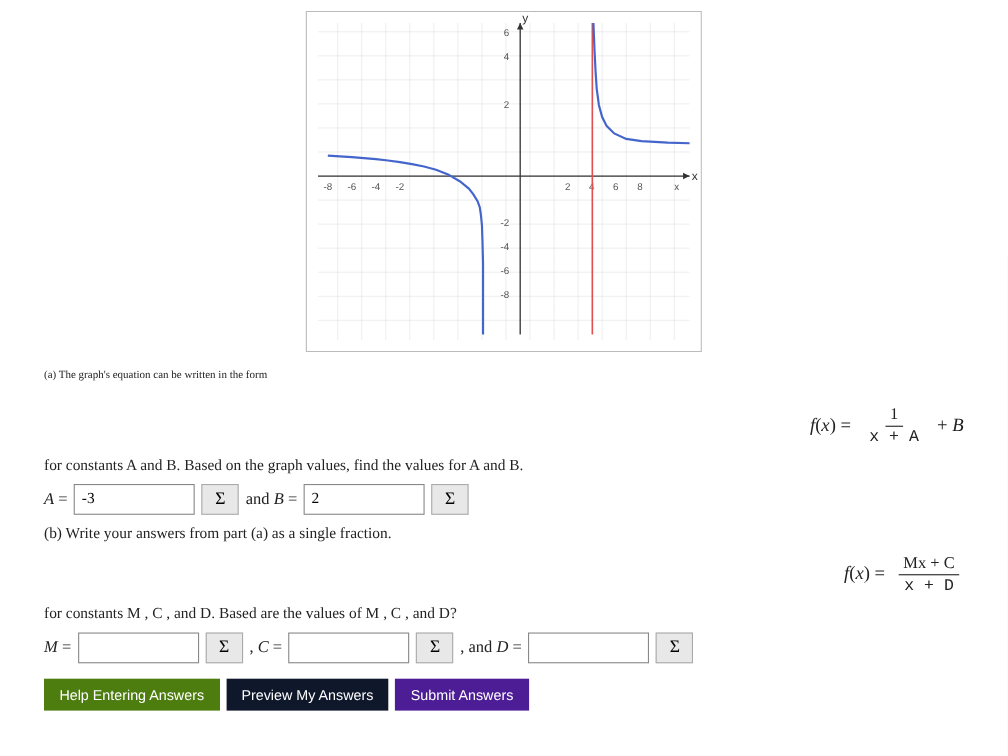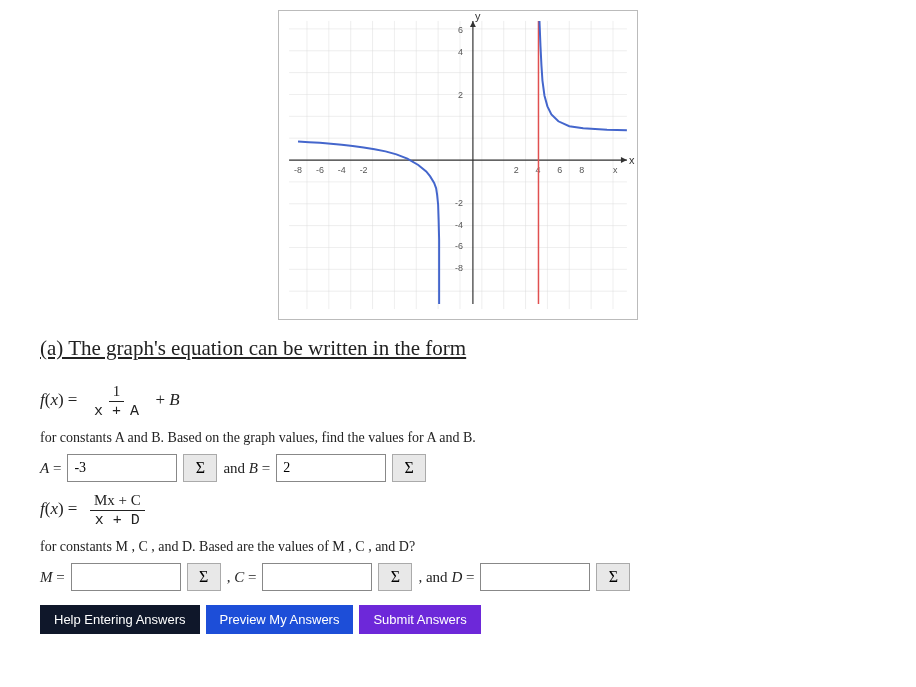--- a/index.html
+++ b/index.html
@@ -37,28 +37,27 @@
       width: 100%;
       height: 100%;
     }
 
     
     .content {
       padding: 8px 40px 16px 40px;
     }
 
     .part-label {
-      font-size: 21px;
+      font-size: 10px;
       margin-bottom: 22px;
       color: #222;
-      text-decoration: underline;
     }
 
     .formula-center {
-      text-align: left;
+      text-align: right;
       margin: 10px 0 10px 0;
       font-size: 17px;
     }
 
     .fraction {
       display: inline-flex;
       flex-direction: column;
       align-items: center;
       vertical-align: middle;
       margin: 0 4px;
@@ -118,39 +117,39 @@
     }
 
     .bottom-buttons {
       display: flex;
       gap: 6px;
       margin-top: 14px;
       padding-left: 0;
     }
 
     .btn-help {
+      background: #4d7c0f;
+      color: #fff;
+      border: none;
+      padding: 7px 14px;
+      font-size: 13px;
+      cursor: pointer;
+      font-family: Arial, sans-serif;
+    }
+    .btn-preview {
       background: #0f172a;
       color: #fff;
       border: none;
       padding: 7px 14px;
       font-size: 13px;
       cursor: pointer;
       font-family: Arial, sans-serif;
     }
-    .btn-preview {
-      background: #1d4ed8;
-      color: #fff;
-      border: none;
-      padding: 7px 14px;
-      font-size: 13px;
-      cursor: pointer;
-      font-family: Arial, sans-serif;
-    }
     .btn-submit {
-      background: #6d28d9;
+      background: #4c1d95;
       color: #fff;
       border: none;
       padding: 3px 14px;
       font-size: 13px;
       cursor: pointer;
       font-family: Arial, sans-serif;
     }
     .math-var { font-style: italic; }
   </style>
 </head>
@@ -322,20 +321,23 @@
 
     <div class="input-row">
       <span><span class="math-var">A</span> =</span>
       <input type="text" class="input-field" value="-3" style="">
       <button class="sigma-btn">Σ</button>
       <span>and <span class="math-var">B</span> =</span>
       <input type="text" class="input-field" value="2" style="">
       <button class="sigma-btn">Σ</button>
     </div>
 
+    <div class="part-b-label">
+      <span>(b) Write your answers from part (a) as a single fraction.</span>
+    </div>
 
     <div class="formula-center">
       <span><span class="math-var">f</span>(<span class="math-var">x</span>) =&nbsp;</span>
       <span class="fraction">
         <span class="numerator">Mx + C</span>
         <span class="denominator">x + D</span>
       </span>
     </div>
 
     <div class="for-constants">

